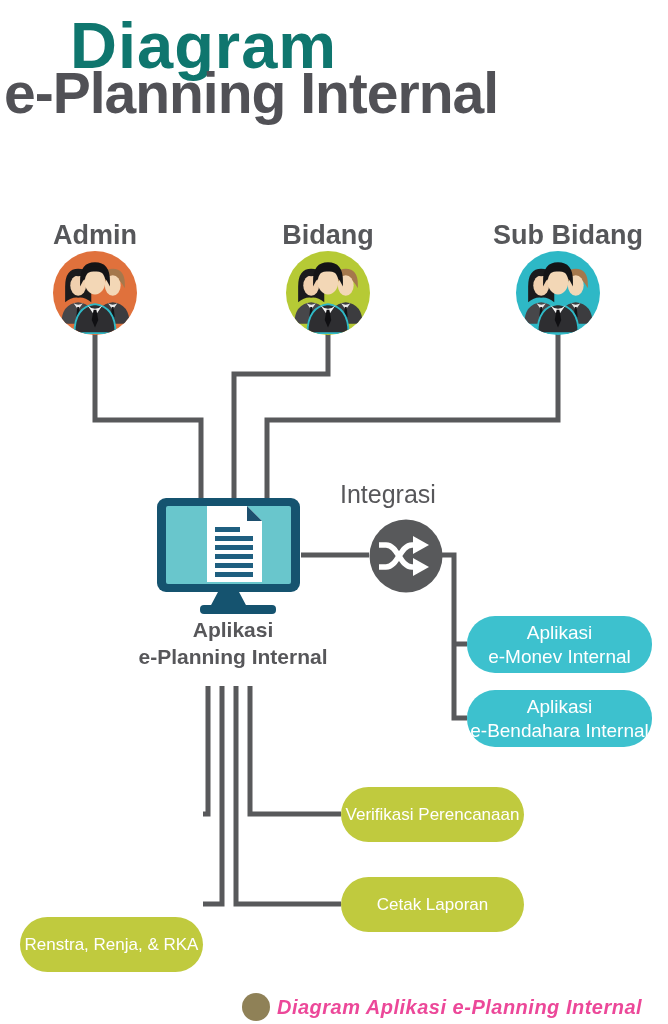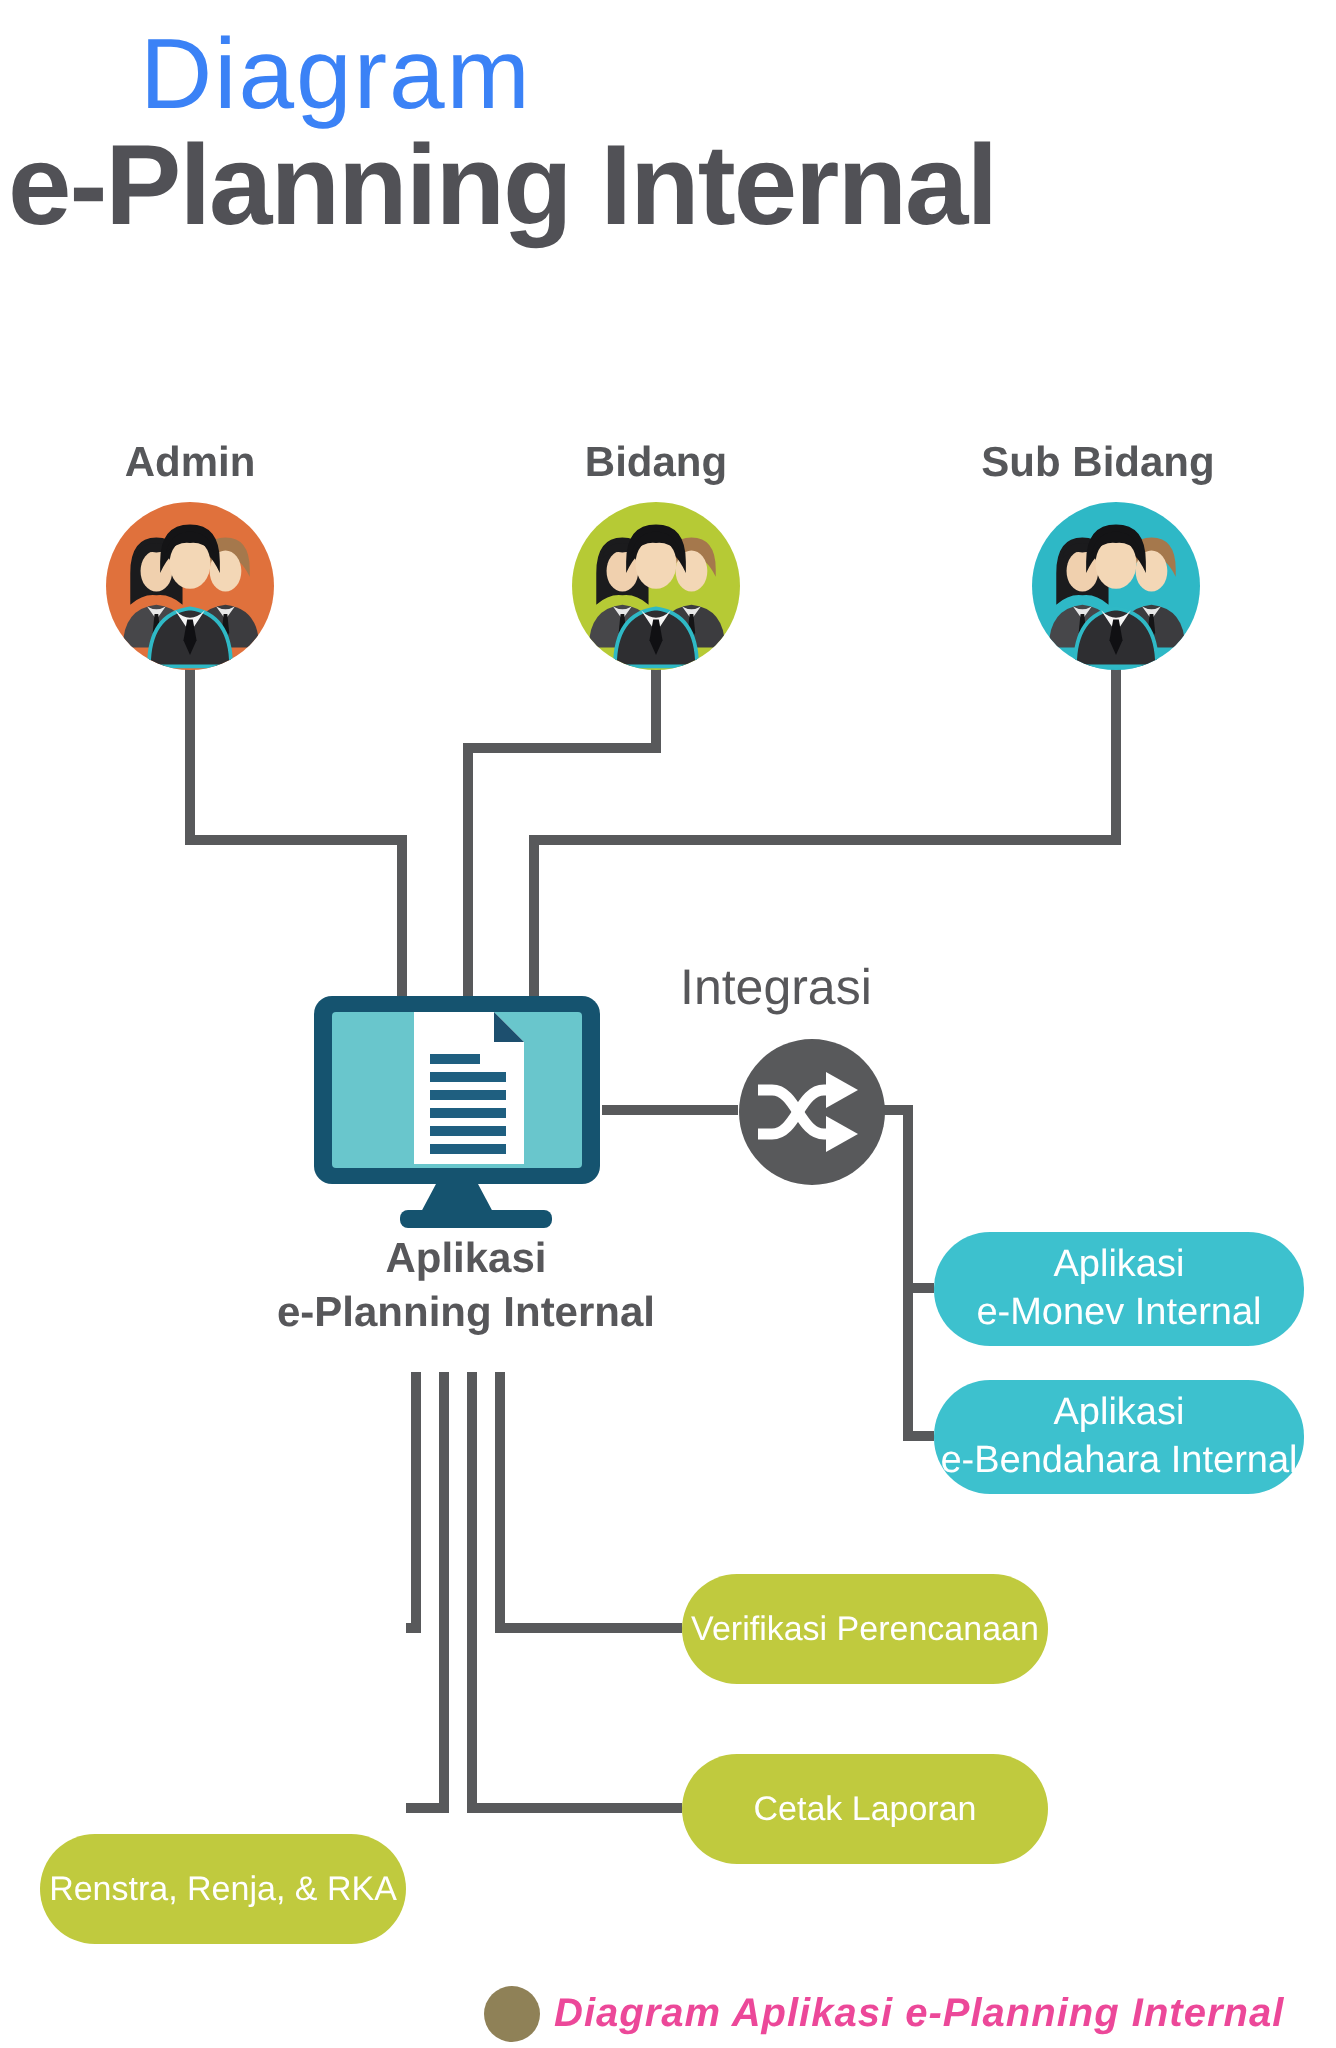--- a/index.html
+++ b/index.html
@@ -3,40 +3,40 @@
 <meta charset="utf-8">
 <style>
   html,body{margin:0;padding:0;background:#fff;}
   #stage{
     position:relative;width:668px;height:1024px;background:#fff;overflow:hidden;
     font-family:"Liberation Sans",sans-serif;
   }
   .abs{position:absolute;}
   
   .title-line1{
-    left:70px;top:8px;font-size:50px;font-weight:400;color:#3b82f6;letter-spacing:1px;
+    left:70px;top:8px;font-size:65px;font-weight:700;color:#0f766e;letter-spacing:1px;
     white-space:nowrap;
   }
   .title-line2{
     left:4px;top:60px;font-size:57px;font-weight:700;color:#515156;letter-spacing:-1px;
     white-space:nowrap;
   }
   
   .actor-label{
-    top:220px;width:160px;text-align:center;font-size:21px;font-weight:600;color:#56575A;
+    top:220px;width:160px;text-align:center;font-size:27px;font-weight:600;color:#56575A;
     white-space:nowrap;
   }
   .actor-circle{
     top:251px;width:84px;height:84px;border-radius:50%;overflow:hidden;
   }
   .actor-circle svg{display:block;width:84px;height:84px;}
   .c-admin{background:#E0713C;left:53px;}
   .c-bidang{background:#B6CA35;left:286px;}
   .c-sub{background:#2EB8C6;left:516px;}
-  .l-admin{left:15px;} .l-bidang{left:248px;} .l-sub{left:469px;}
+  .l-admin{left:15px;} .l-bidang{left:248px;} .l-sub{left:488px;}
   
   #wires{left:0;top:0;}
   #wires path{fill:none;stroke:#58595B;stroke-width:5;}
   
   #monitor{left:155px;top:493px;}
   .app-label{
     left:113px;top:616px;width:240px;text-align:center;
     font-size:21px;font-weight:700;color:#57575A;line-height:27px;white-space:nowrap;
   }
   

